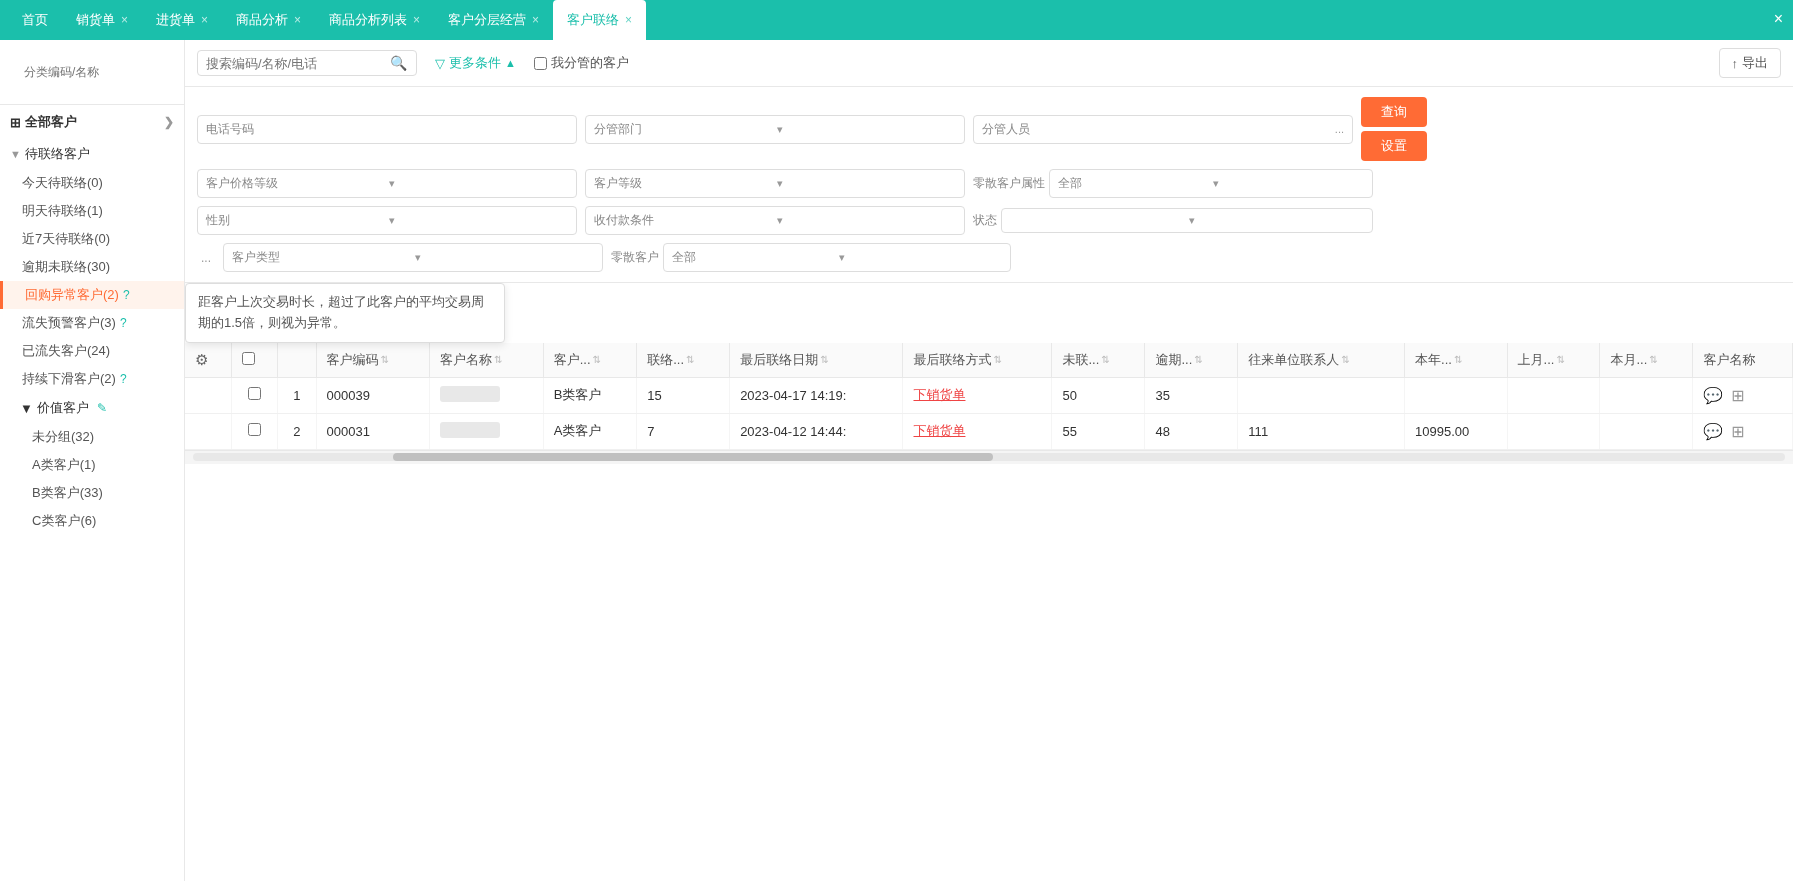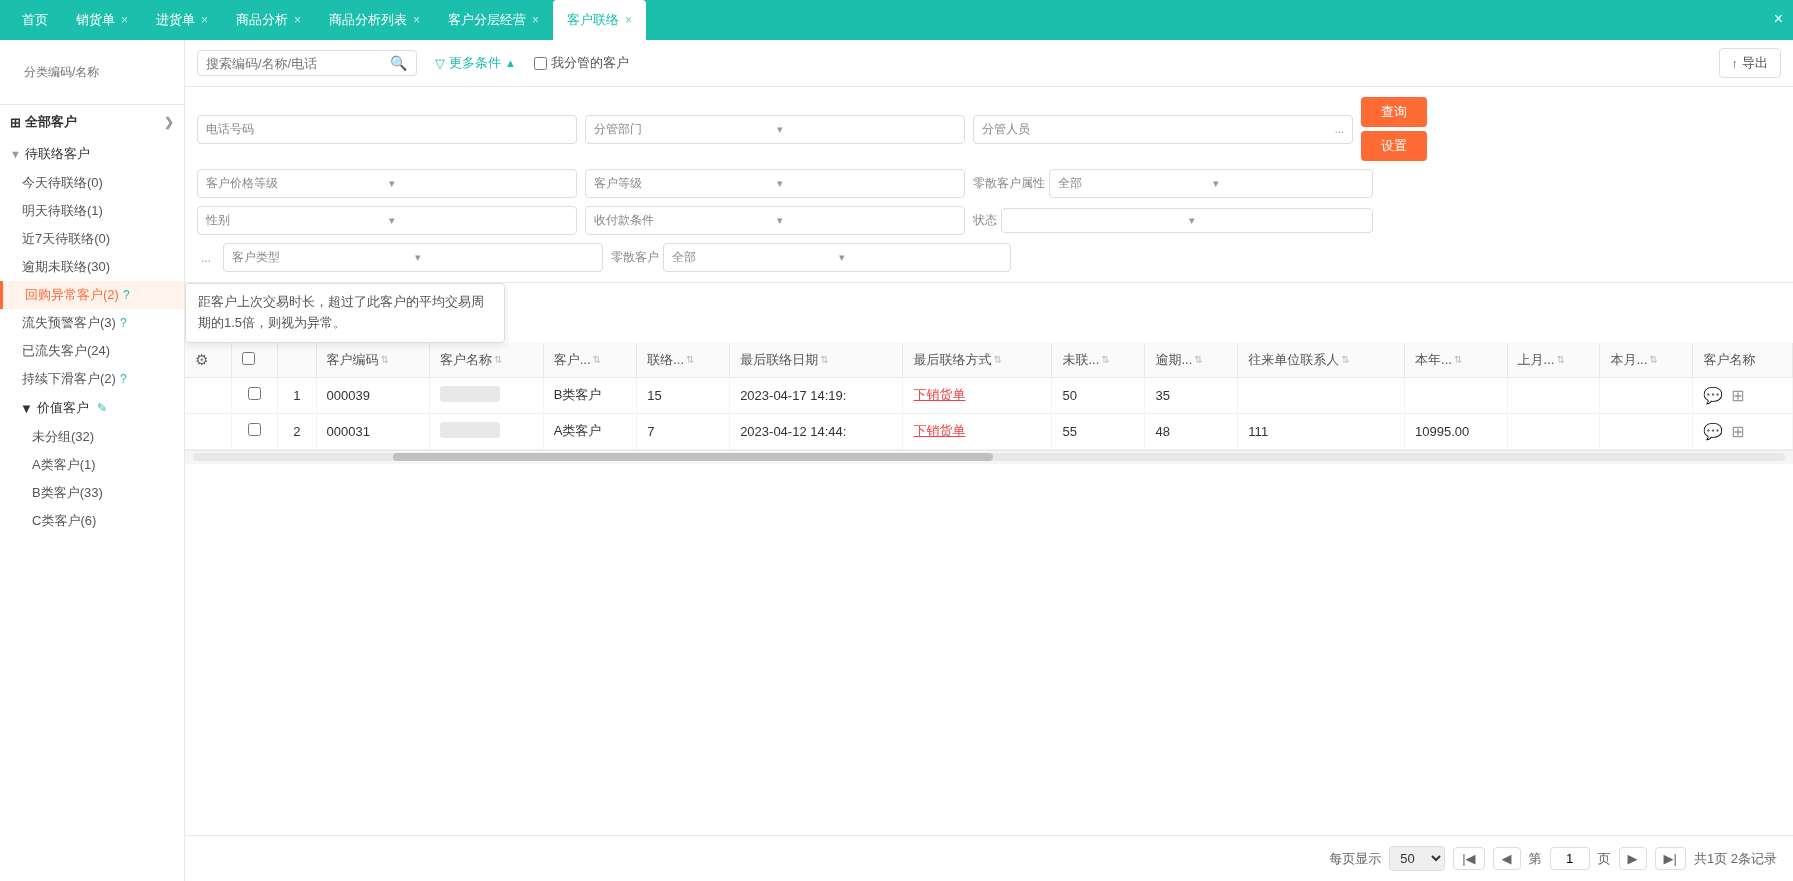--- a/index.html
+++ b/index.html
@@ -547,31 +547,15 @@
         </tbody>
       </table>
 
       <div class="h-scrollbar">
         <div class="h-scrollbar-track">
           <div class="h-scrollbar-thumb"></div>
         </div>
       </div>
     </div>
 
-    <div class="pagination">
-      <span class="page-size-label">每页显示</span>
-      <select class="page-size-select">
-        <option>50</option>
-        <option>20</option>
-        <option>100</option>
-      </select>
-      <button class="page-nav-btn">|◀</button>
-      <button class="page-nav-btn">◀</button>
-      <span class="page-size-label">第</span>
-      <input type="text" class="page-input" value="1" style="">
-      <span class="page-size-label">页</span>
-      <button class="page-nav-btn">▶</button>
-      <button class="page-nav-btn">▶|</button>
-      <span class="page-total">共1页 2条记录</span>
-    </div>
 
   </div>
 </div>
 
 </body></html>

